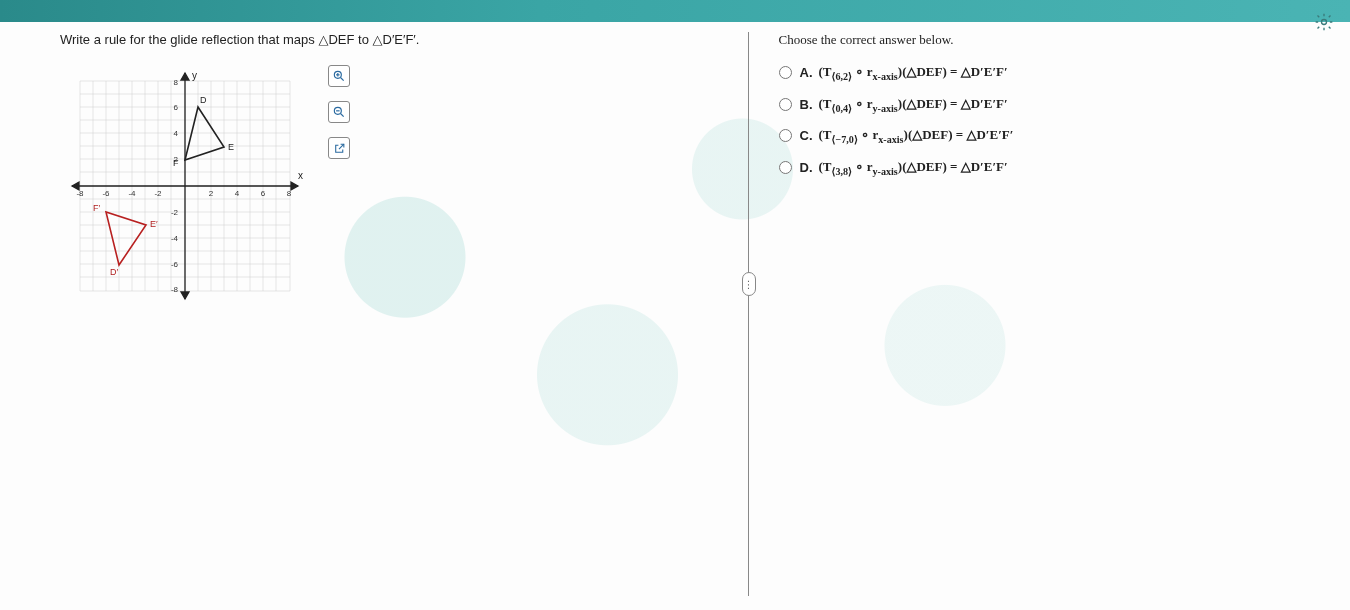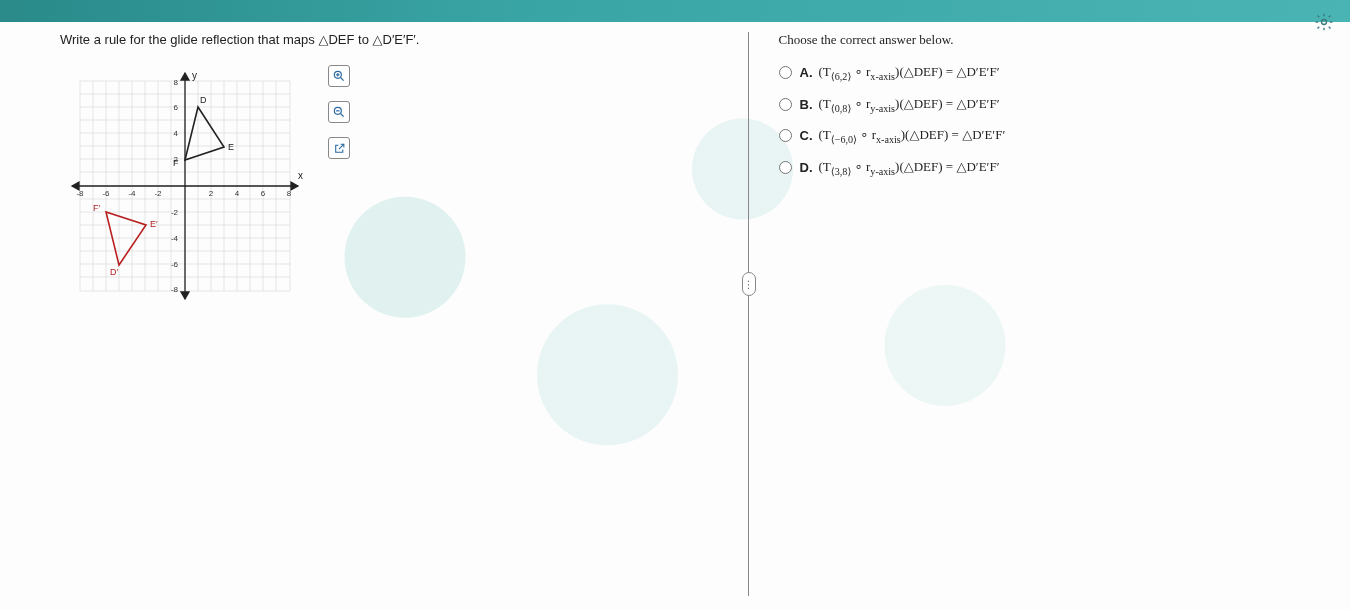--- a/index.html
+++ b/index.html
@@ -78,21 +78,21 @@
   }
   .options { display:flex; flex-direction:column; gap:14px; }
   .opt {
     display:flex;
     align-items:center;
     font-size: 13px;
     color: #222;
   }
   .opt input { margin-right: 8px; }
   .opt .letter { margin-right: 6px; font-weight: 600; }
-  .formula { font-family: 'Times New Roman', serif; }
+  .formula { font-family: 'Times New Roman', serif; font-weight: bold; }
   sub { font-size: 0.78em; vertical-align: sub; }
   .divider-handle {
     position: absolute;
     left: -7px;
     top: 240px;
     width: 14px; height: 24px;
     border: 1px solid #888;
     border-radius: 7px;
     background: #fff;
     display:flex; align-items:center; justify-content:center;
@@ -231,26 +231,26 @@
 
     <div class="options">
       <label class="opt">
         <input type="radio" name="ans" style="">
         <span class="letter">A.</span>
         <span class="formula">(T<sub>⟨6,2⟩</sub> ∘ r<sub>x-axis</sub>)(△DEF) = △D′E′F′</span>
       </label>
       <label class="opt">
         <input type="radio" name="ans" style="">
         <span class="letter">B.</span>
-        <span class="formula">(T<sub>⟨0,8⟩</sub> ∘ r<sub>y-axis</sub>)(△DEF) = △D′E′F′</span>
+        <span class="formula">(T<sub>⟨0,4⟩</sub> ∘ r<sub>y-axis</sub>)(△DEF) = △D′E′F′</span>
       </label>
       <label class="opt">
         <input type="radio" name="ans" style="">
         <span class="letter">C.</span>
-        <span class="formula">(T<sub>⟨−6,0⟩</sub> ∘ r<sub>x-axis</sub>)(△DEF) = △D′E′F′</span>
+        <span class="formula">(T<sub>⟨−7,0⟩</sub> ∘ r<sub>x-axis</sub>)(△DEF) = △D′E′F′</span>
       </label>
       <label class="opt">
         <input type="radio" name="ans" style="">
         <span class="letter">D.</span>
         <span class="formula">(T<sub>⟨3,8⟩</sub> ∘ r<sub>y-axis</sub>)(△DEF) = △D′E′F′</span>
       </label>
     </div>
   </div>
 </div>
 

